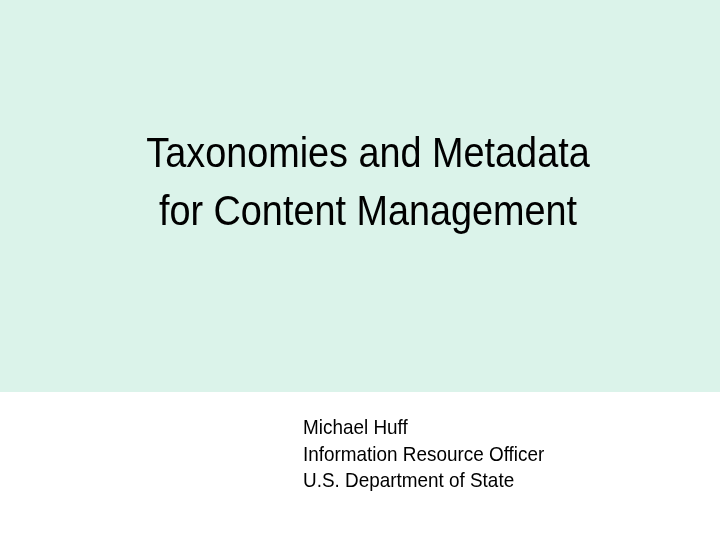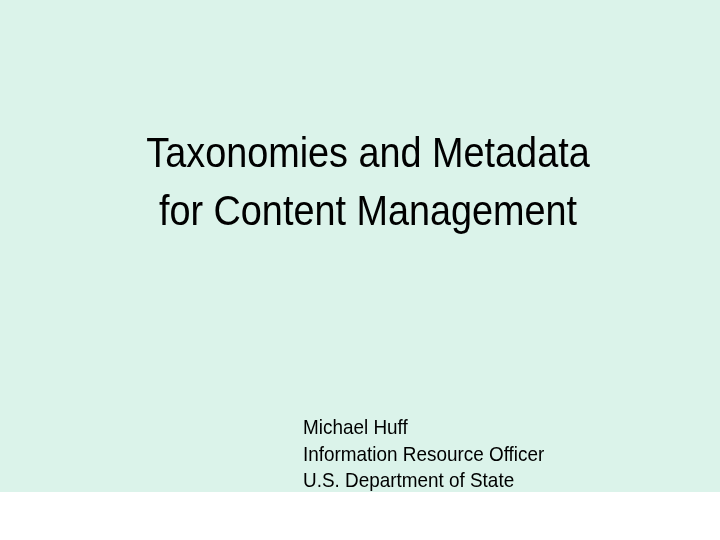--- a/index.html
+++ b/index.html
@@ -8,21 +8,21 @@
   }
   body {
     width: 720px;
     height: 540px;
     overflow: hidden;
     font-family: "Liberation Sans", sans-serif;
   }
   .slide {
     position: relative;
     width: 720px;
-    height: 492px;
+    height: 392px;
     background: var(--slide-bg, #dbf3ea);
     color: var(--slide-fg, #000000);
   }
   
   .title-block {
     position: absolute;
     left: 16px;
     top: 124px;
     width: 704px;
     text-align: center;

